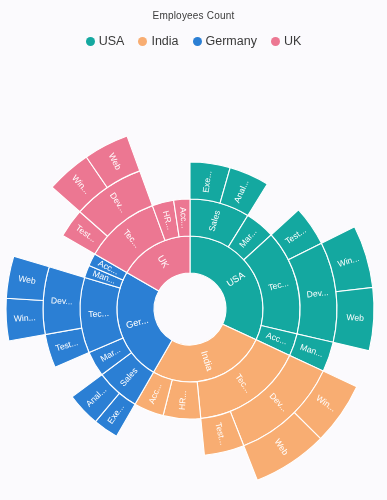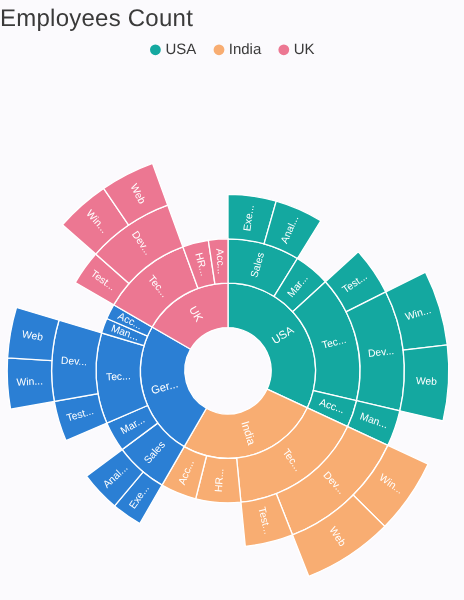--- a/index.html
+++ b/index.html
@@ -3,21 +3,22 @@
 <meta charset="utf-8">
 <style>
   html,body{margin:0;padding:0;}
   body{
     width:387px;height:500px;
     background:#fbfafd;
     font-family:"Liberation Sans","DejaVu Sans",sans-serif;
     overflow:hidden;position:relative;
   }
   #chart-title{
-    font-size:20px;
+    text-align:center;
+    font-size:10px;
     color:#3a3a3a;
     font-weight:400;
     letter-spacing:.2px;
     padding-top:6px;
     height:20px;
     line-height:20px;
   }
   #legend{
     display:flex;
     justify-content:center;
@@ -48,20 +49,24 @@
 <div id="chart-title">Employees Count</div>
 
 <div id="legend">
     <div class="legend-item">
       <span class="legend-dot" style="background: rgb(20, 168, 160);"></span>
       <span class="legend-label">USA</span>
     </div>
     <div class="legend-item">
       <span class="legend-dot" style="background: rgb(248, 173, 114);"></span>
       <span class="legend-label">India</span>
+    </div>
+    <div class="legend-item">
+      <span class="legend-dot" style="background: rgb(43, 127, 212);"></span>
+      <span class="legend-label">Germany</span>
     </div>
     <div class="legend-item">
       <span class="legend-dot" style="background: rgb(236, 119, 146);"></span>
       <span class="legend-label">UK</span>
     </div>
   </div>
 
 <div id="sunburst-wrap">
   <svg id="sunburst-svg" width="387" height="454" viewBox="0 0 387 454">
       <path d="M 190 190 A 73 73 0 0 1 256.16046845367543 293.85113310707106

